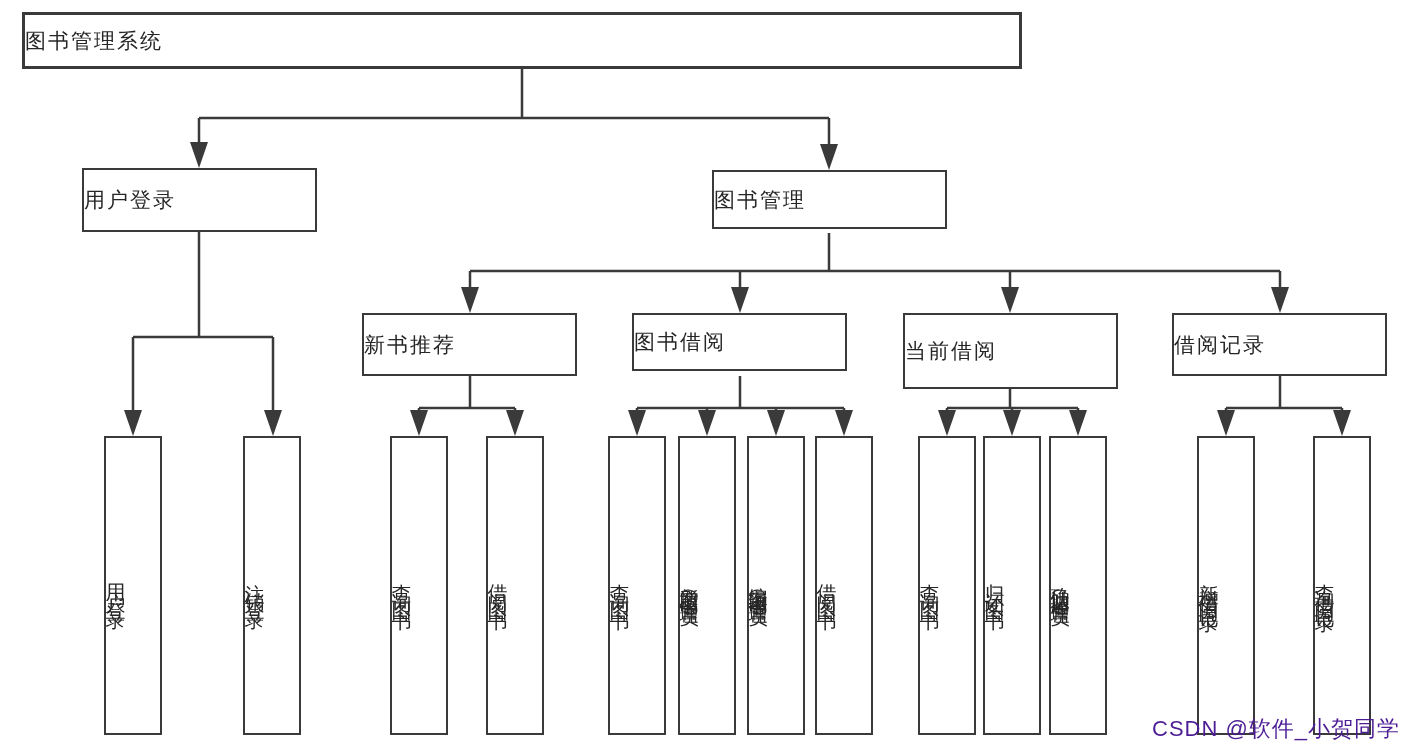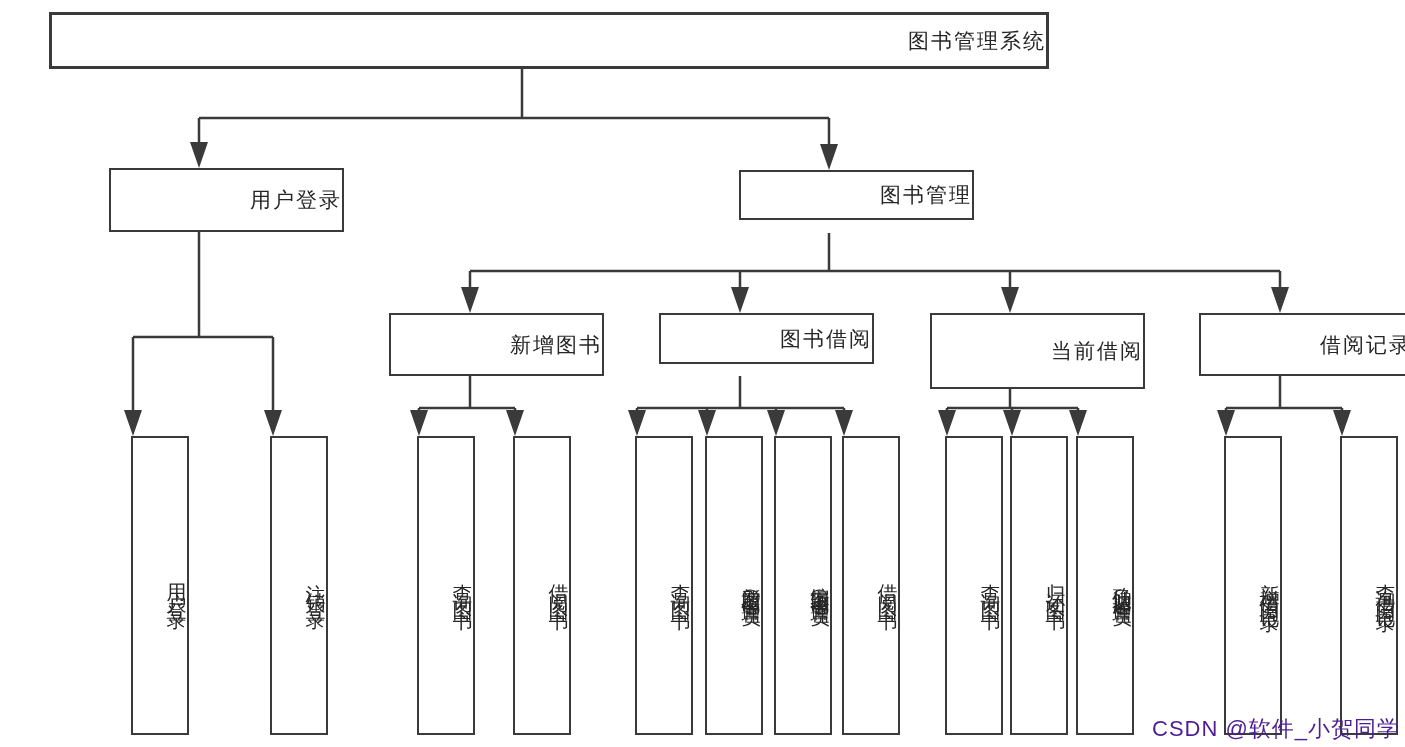--- a/index.html
+++ b/index.html
@@ -9,24 +9,23 @@
     background:#ffffff;
     font-family:"Liberation Sans","DejaVu Sans",sans-serif;
     overflow:hidden;
   }
   .connectors{position:absolute;left:0;top:0;z-index:1;}
   .box{
     position:absolute;
     box-sizing:border-box;
     background:#ffffff;
     border:2.5px solid #3a3a3a;
-    display:flex;align-items:center;justify-content:flex-end;
+    display:flex;align-items:center;justify-content:flex-start;
     z-index:2;
     color:#262626;
-    margin-left:27px;
   }
   .hbox{font-size:21px;letter-spacing:2px;}
   .root{border-width:3px;font-size:21px;}
   .vbox{width:58px;height:299px;top:436px;}
   .vbox span{
     writing-mode:vertical-rl;
     text-orientation:mixed;
     font-size:20px;
     letter-spacing:9px;
     line-height:1;
@@ -77,34 +76,34 @@
     </g>
   </svg>
 
   <div class="box hbox root" style="left:22px;top:12px;width:1000px;height:57px;">
     <span>图书管理系统</span>
   </div>
 
   <div class="box hbox" style="left:82px;top:168px;width:235px;height:64px;">
     <span>用户登录</span>
   </div>
-  <div class="box hbox" style="left:712px;top:170px;width:235px;height:50px;">
+  <div class="box hbox" style="left:712px;top:170px;width:235px;height:59px;">
     <span>图书管理</span>
   </div>
 
   <div class="box hbox" style="left:362px;top:313px;width:215px;height:63px;">
-    <span>新增图书</span>
+    <span>新书推荐</span>
   </div>
-  <div class="box hbox" style="left:632px;top:313px;width:215px;height:51px;">
+  <div class="box hbox" style="left:632px;top:313px;width:215px;height:58px;">
     <span>图书借阅</span>
   </div>
   <div class="box hbox" style="left:903px;top:313px;width:215px;height:76px;">
     <span>当前借阅</span>
   </div>
-  <div class="box hbox" style="left:1172px;top:313px;width:215px;height:63px;padding-left:20px;">
+  <div class="box hbox" style="left:1172px;top:313px;width:215px;height:63px;">
     <span>借阅记录</span>
   </div>
 
   <div class="box vbox" style="left:104px;">
     <span>用户登录</span>
   </div>
   <div class="box vbox" style="left:243px;">
     <span>注销登录</span>
   </div>
 

